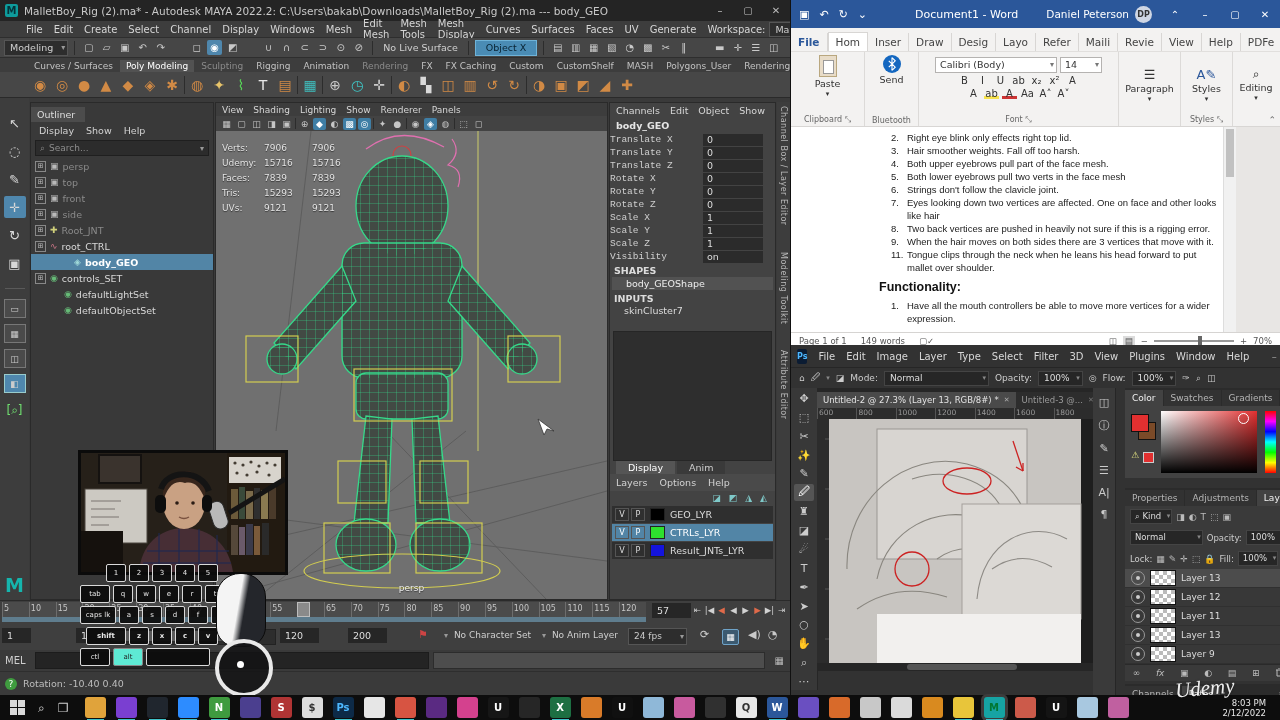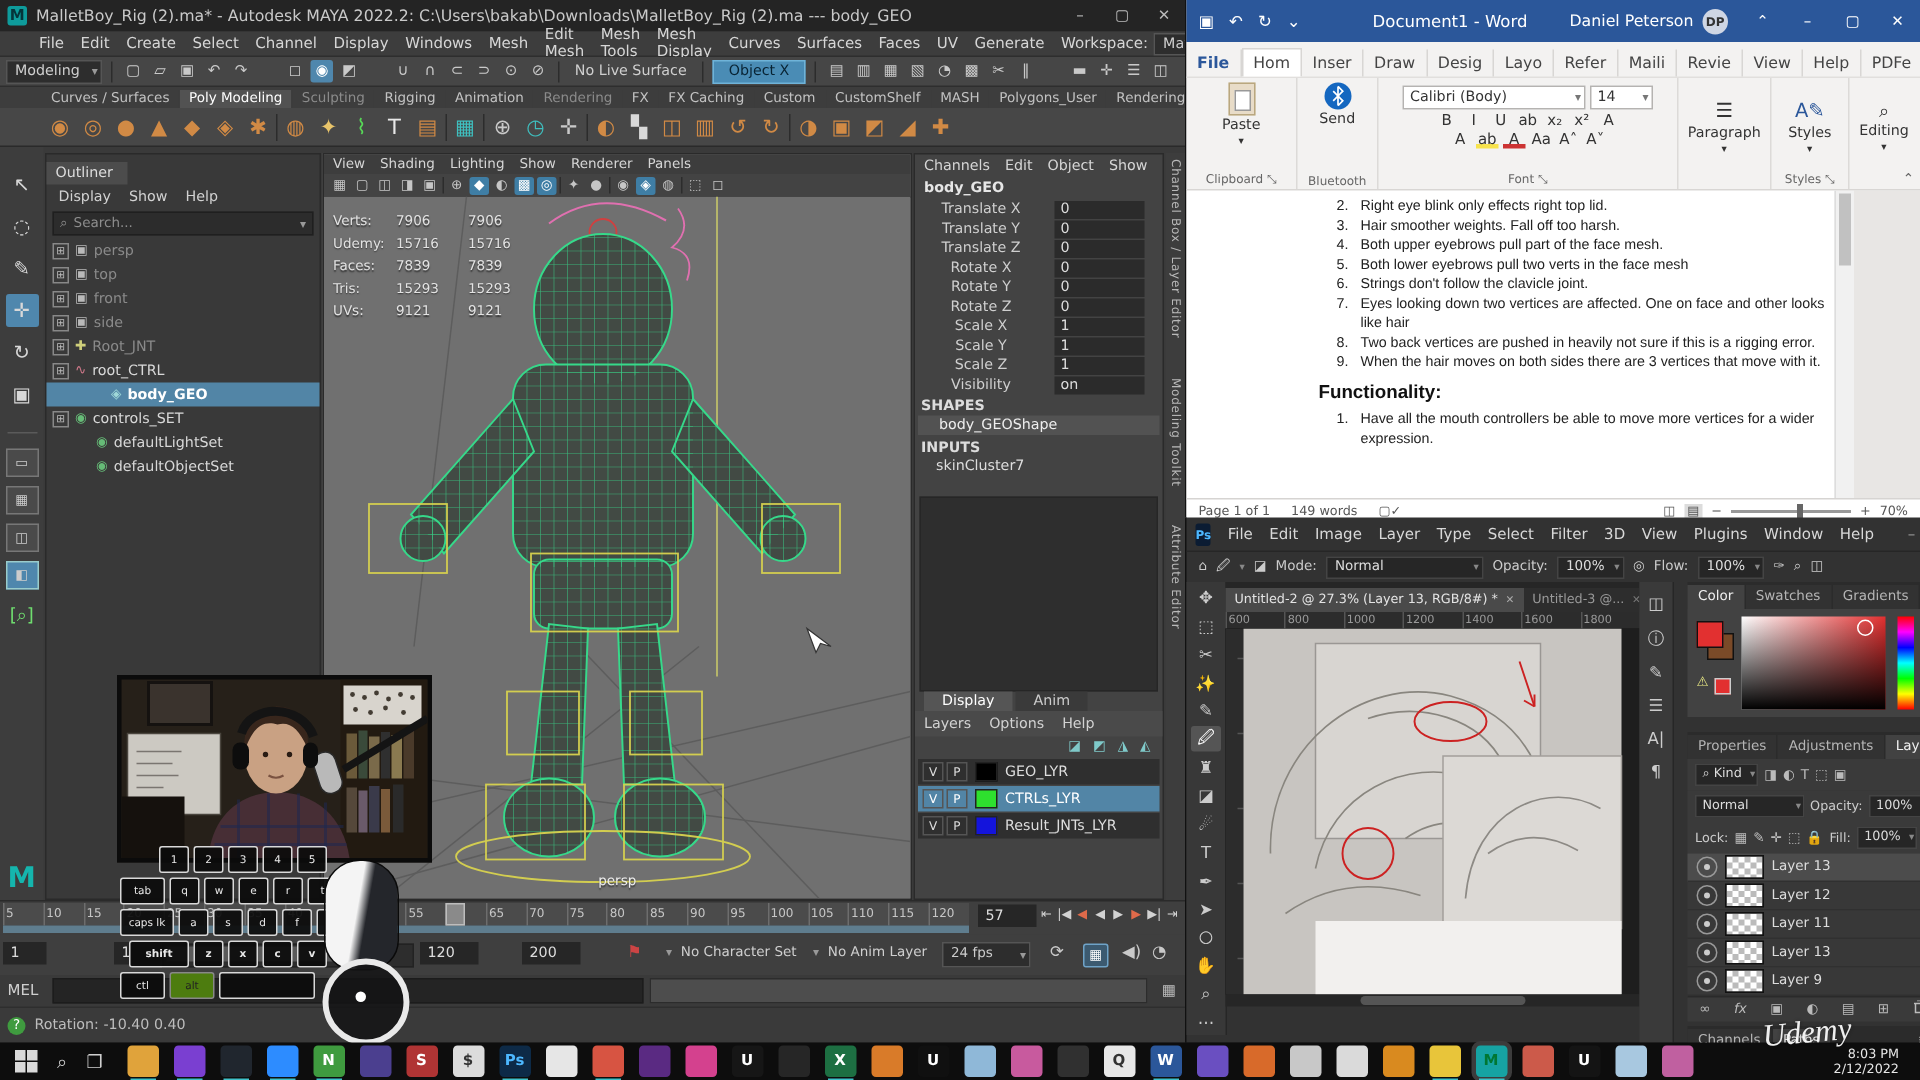--- a/index.html
+++ b/index.html
@@ -63,21 +63,21 @@
   .vpi.sep{width:1px;height:11px;background:#2c2c2c;}
   .hud{left:6px;top:38px;font-size:9px;color:#e3e3e3;text-shadow:0 1px 1px rgba(0,0,0,.55);line-height:15px;}
   .hud .hk{display:inline-block;width:42px;}
   .hud .ha{display:inline-block;width:48px;}
   .persp-lbl{left:0;right:0;bottom:6px;text-align:center;color:#efefef;font-size:9px;text-shadow:0 1px 1px rgba(0,0,0,.5);}
   
   .cb{left:609px;top:102px;width:167px;height:498px;background:#434343;border:1px solid #2a2a2a;box-sizing:border-box;font-size:9.5px;color:#d4d4d4;}
   .cb-menu{display:flex;gap:10px;padding:2px 6px;color:#d6d6d6;}
   .cb-node{padding:2px 6px;font-weight:bold;color:#e6e6e6;}
   .cb-attr{display:flex;align-items:center;height:13px;}
-  .cb-attr .ak{width:88px;text-align:center;padding-right:5px;color:#cfcfcf;}
+  .cb-attr .ak{width:88px;text-align:left;padding-right:5px;color:#cfcfcf;font-family:Liberation Mono, monospace;}
   .cb-attr .av{width:56px;background:#2b2b2b;height:12px;line-height:12px;padding-left:4px;color:#ddd;}
   .cb-sec{padding:2px 4px 0;font-weight:bold;color:#dcdcdc;}
   .cb-sub{background:#525252;margin:1px 2px;padding:1px 14px;color:#eee;}
   .cb-sub2{padding:1px 14px;color:#ddd;}
   .cb-empty{position:absolute;left:3px;right:3px;top:228px;height:128px;background:#2e2e2e;border:1px solid #262626;}
   .le{position:absolute;left:0;right:0;top:358px;}
   .le-tabs{display:flex;gap:2px;padding-left:6px;}
   .le-tab{padding:1px 12px;font-size:9.5px;color:#ccc;background:#3a3a3a;}
   .le-tab.active{background:#555;color:#fff;}
   .le-menu{display:flex;gap:12px;padding:3px 6px;font-size:9.5px;color:#d2d2d2;background:#4a4a4a;}
@@ -205,21 +205,21 @@
   .thumb{width:24px;height:14px;flex:none;border:1px solid #111;background:
      repeating-conic-gradient(#bbb 0% 25%, #fff 0% 50%) 0 0/8px 8px;}
   .pl-bottom{display:flex;justify-content:space-around;align-items:center;height:16px;background:#3a3a3a;color:#bbb;font-size:9px;border-top:1px solid #2a2a2a;}
   .pb-tabs{display:flex;gap:1px;background:#2b2b2b;padding-top:2px;margin-top:3px;}
 
   
   #webcam{left:78px;top:450px;width:204px;height:119px;z-index:5;border:3px solid #0b0b0b;box-sizing:content-box;background:#1d1815;}
   #keys{left:80px;top:564px;width:170px;height:122px;z-index:6;font-size:7px;color:#e8e8e8;}
   .krow{position:absolute;display:flex;gap:3px;}
   .key{height:18px;background:rgba(12,12,12,.93);border:1px solid #d9d9d9;border-radius:2px;display:flex;align-items:center;justify-content:center;min-width:20px;box-sizing:border-box;}
-  .key.lit{background:#4d7c0f;color:#222;border-color:#888;}
+  .key.lit{background:#5eead4;color:#222;border-color:#888;}
   .k30{min-width:30px;} .k36{min-width:36px;} .k40{min-width:40px;} .k64{min-width:64px;}
   #mouse{left:212px;top:573px;width:60px;height:122px;z-index:6;}
   .mbody{position:absolute;left:4px;top:0;width:48px;height:72px;border-radius:24px 24px 20px 20px;background:linear-gradient(100deg,#f4f4f4 44%,#24262b 56%);border:1px solid #0a0a0a;}
   .mring{position:absolute;left:3px;top:66px;width:50px;height:50px;border-radius:50%;border:4px solid #e9e9e9;background:rgba(18,18,20,.82);}
   .mdot{position:absolute;left:25px;top:88px;width:7px;height:7px;border-radius:50%;background:#fff;}
 
   
   #taskbar{left:0;top:695px;width:1280px;height:25px;background:#0d0d0d;z-index:10;display:flex;align-items:center;}
   .tb-sys{display:flex;align-items:center;gap:13px;padding:0 10px;}
   .winlogo{display:grid;grid-template-columns:7px 7px;grid-template-rows:7px 7px;gap:1px;}
@@ -799,20 +799,24 @@
               <span class="n">7.</span>
                 <span>Eyes looking down two vertices are affected. One on face and other looks like hair</span>
             </div>
               <div class="w-li">
               <span class="n">8.</span>
                 <span>Two back vertices are pushed in heavily not sure if this is a rigging error.</span>
             </div>
               <div class="w-li">
               <span class="n">9.</span>
                 <span>When the hair moves on both sides there are 3 vertices that move with it.</span>
+            </div>
+              <div class="w-li">
+              <span class="n">11.</span>
+                <span>Tongue clips through the neck when he leans his head forward to put mallet over shoulder.</span>
             </div>
             </div>
           <div class="w-h">Functionality:</div>
           <div>
 
           <div class="w-li">
               <span class="n">1.</span>
                 <span>Have all the mouth controllers be able to move more vertices for a wider expression.</span>
             </div>
             </div>

